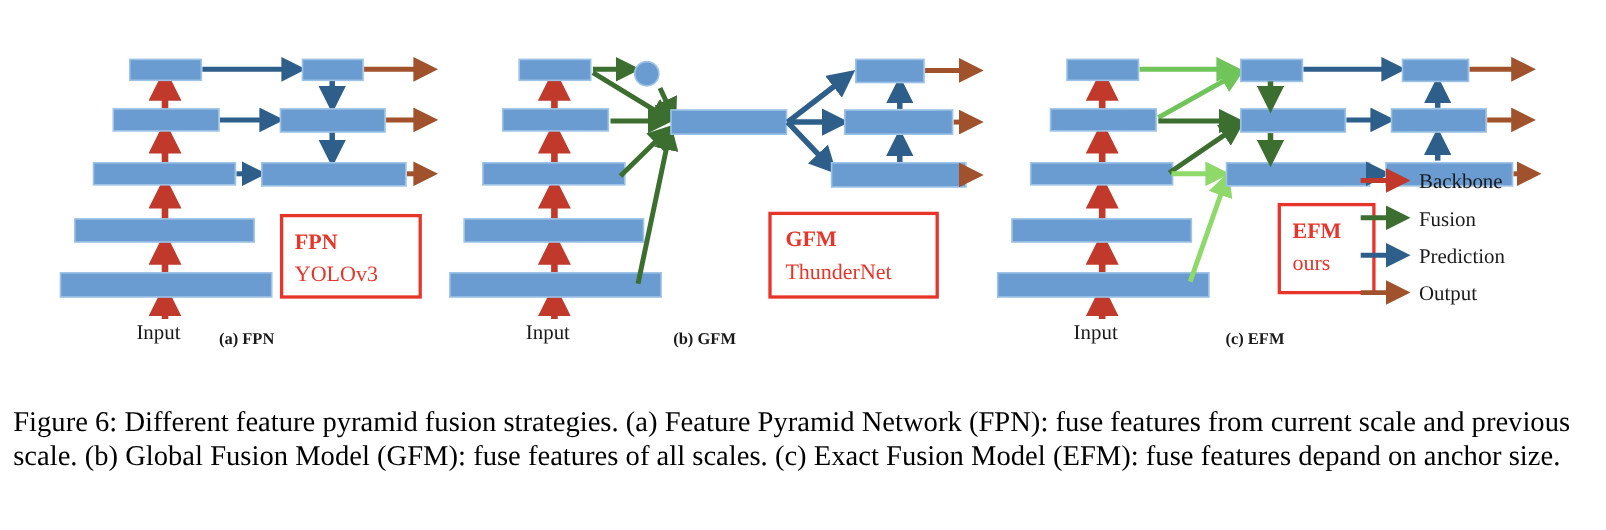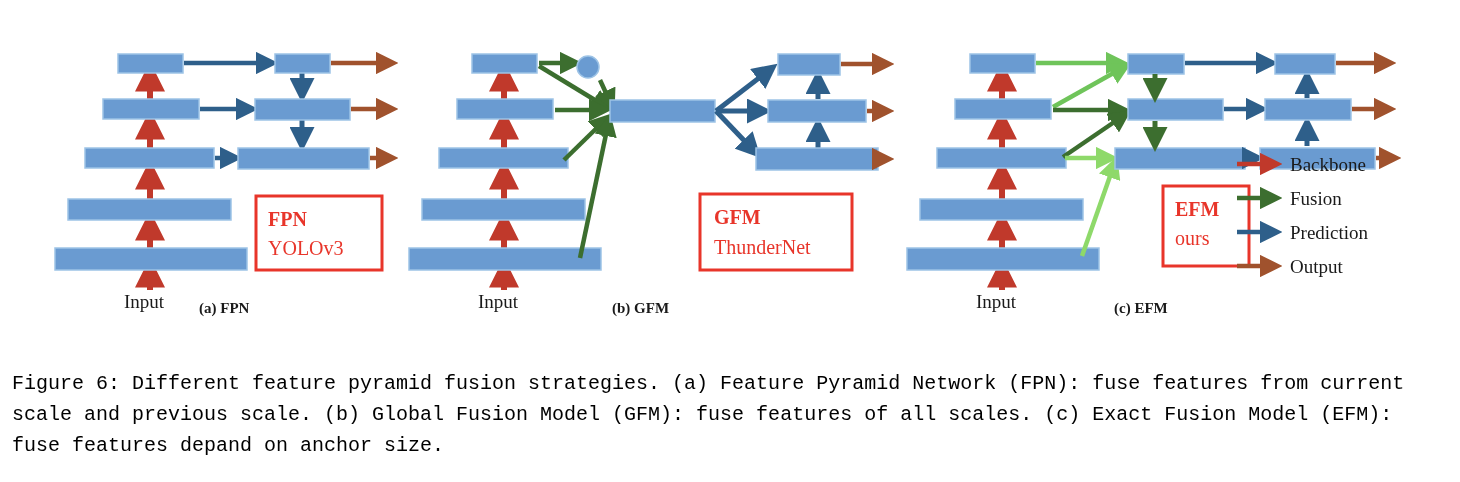--- a/index.html
+++ b/index.html
@@ -53,22 +53,22 @@
   .legend-text {
     font-family: "Liberation Serif", serif;
     font-size: 19px;
     fill: #1a1a1a;
   }
   #caption {
     position: absolute;
     left: 12px;
     top: 368px;
     width: 1440px;
-    font-family: Liberation Mono, monospace;
-    font-size: 20px;
+    font-family: Liberation Serif, serif;
+    font-size: 26px;
     line-height: 31px;
     color: #000000;
     text-align: left;
     white-space: pre-wrap;
   }
 </style>
 </head>
 <body>
 
 <div id="figure-root">

